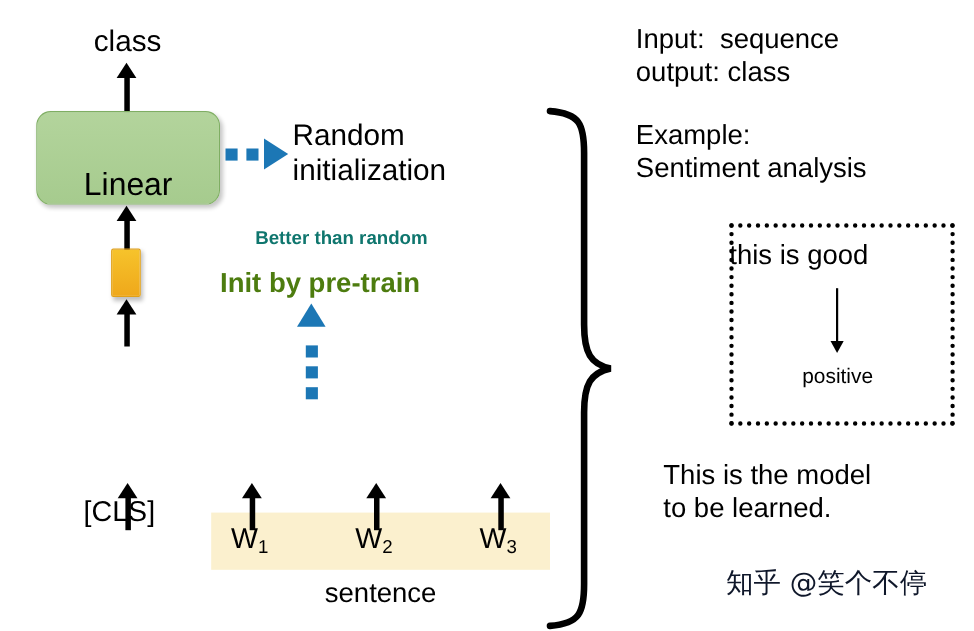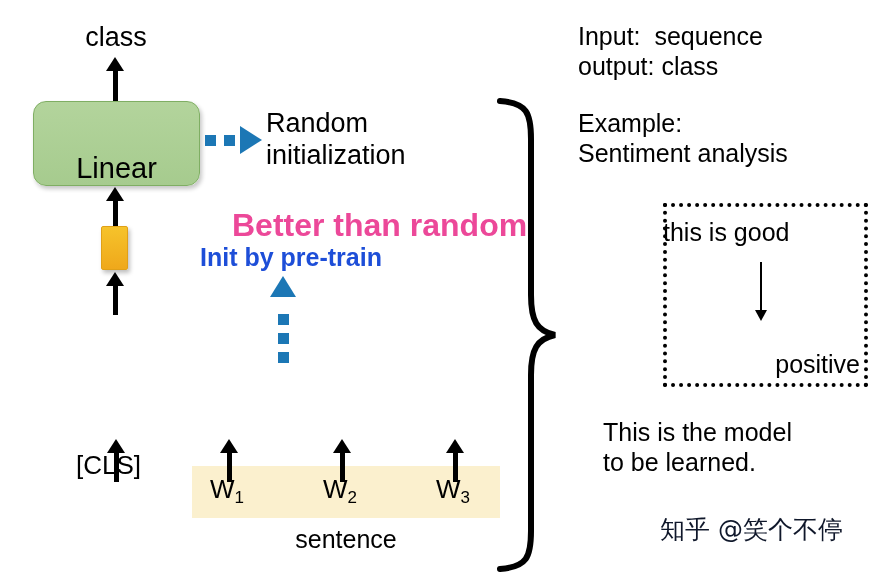--- a/index.html
+++ b/index.html
@@ -114,29 +114,29 @@
     border-bottom: 21px solid #1c77b5;
   }
 
   #random-init-text {
     left: 266px; top: 108px;
     font-size: 27px;
   }
 
   #better-text {
     left: 232px; top: 207px;
-    font-size: 32px;
+    font-size: 17px;
     font-weight: bold;
-    color: #ec4899;
+    color: #0f766e;
   }
   #init-text {
     left: 200px; top: 243px;
     font-size: 25px;
     font-weight: bold;
-    color: #1d4ed8;
+    color: #4d7c0f;
   }
 
   
   #io-text {
     left: 578px; top: 22px;
     font-size: 25px;
   }
   #example-text {
     left: 578px; top: 109px;
     font-size: 25px;
@@ -147,23 +147,23 @@
     width: 197px; height: 176px;
     border: 4px dotted #000;
     background: #fff;
   }
   #good-text {
     left: 663px; top: 218px; width: 197px;
     text-align: left;
     font-size: 25px;
   }
   #positive-text {
-    left: 663px; top: 350px; width: 197px;
-    text-align: right;
-    font-size: 25px;
+    left: 663px; top: 332px; width: 197px;
+    text-align: center;
+    font-size: 19px;
   }
   #inner-arrow-shaft {
     position: absolute;
     left: 760px; top: 262px;
     width: 2px; height: 50px;
     background: #000;
   }
   #inner-arrow-head {
     position: absolute;
     left: 755px; top: 310px;

